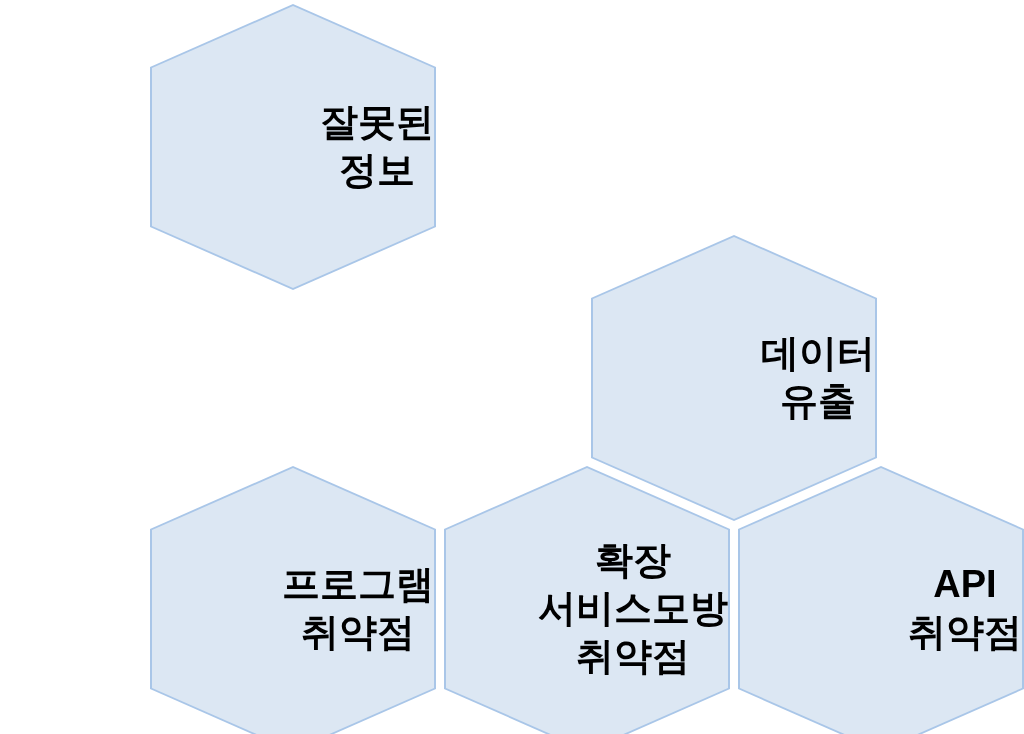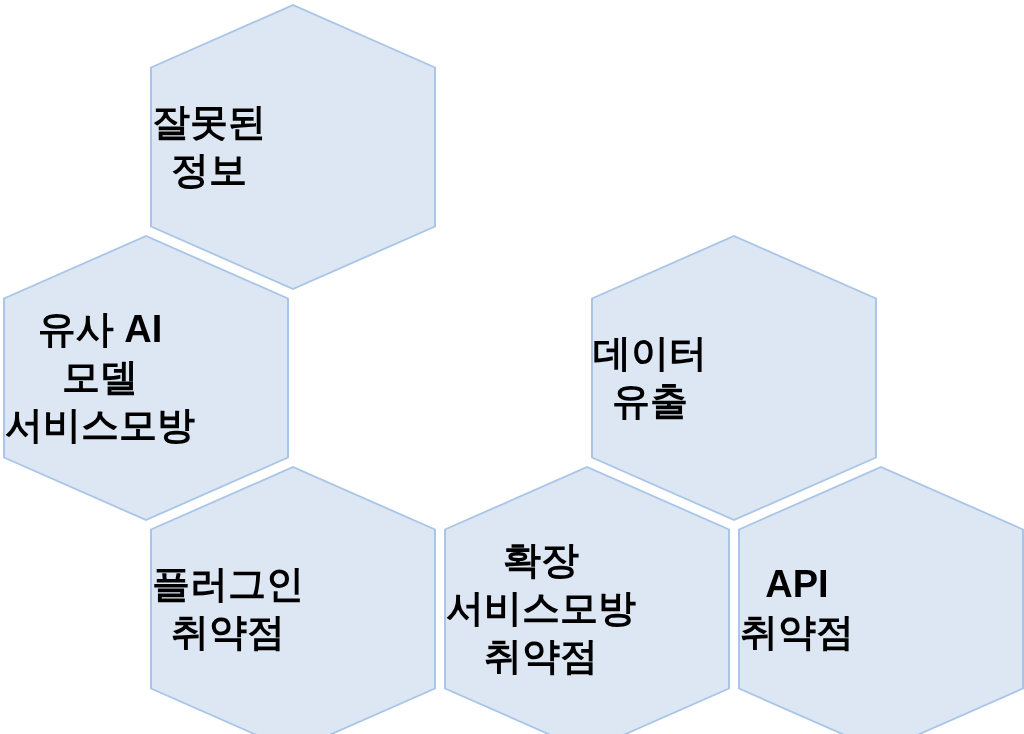--- a/index.html
+++ b/index.html
@@ -22,21 +22,21 @@
     clip-path: polygon(50% 0%, 100% 22%, 100% 78%, 50% 100%, 0% 78%, 0% 22%);
     background: var(--outer-hex-border, #a9c6e8);
   }
   .hex-inner {
     position: absolute;
     inset: 2px;
     clip-path: polygon(50% 0%, 100% 22%, 100% 78%, 50% 100%, 0% 78%, 0% 22%);
     background: var(--outer-hex-fill, #dce7f3);
     display: flex;
     align-items: center;
-    justify-content: flex-start;
+    justify-content: flex-end;
     text-align: center;
   }
   .hex.center {
     background: var(--center-hex-border, #bdd7ee);
   }
   .hex.center .hex-inner {
     background: var(--center-hex-fill, #9dc3e6);
   }
   .hex-label {
     white-space: pre-line;
@@ -62,39 +62,32 @@
 <div class="canvas">
 
   <div class="hex pos-r1c1">
     <div class="hex-inner">
       <div class="hex-label">잘못된
 정보</div>
     </div>
   </div>
 
 
-  <div class="hex pos-r2c1">
-    <div class="hex-inner">
-      <div class="hex-label">유사 AI
-모델
-서비스모방</div>
-    </div>
-  </div>
 
 
   <div class="hex pos-r2c3">
     <div class="hex-inner">
       <div class="hex-label">데이터
 유출</div>
     </div>
   </div>
 
   <div class="hex pos-r3c1">
     <div class="hex-inner">
-      <div class="hex-label">플러그인
+      <div class="hex-label">프로그램
 취약점</div>
     </div>
   </div>
 
   <div class="hex pos-r3c2">
     <div class="hex-inner">
       <div class="hex-label">확장
 서비스모방
 취약점</div>
     </div>

